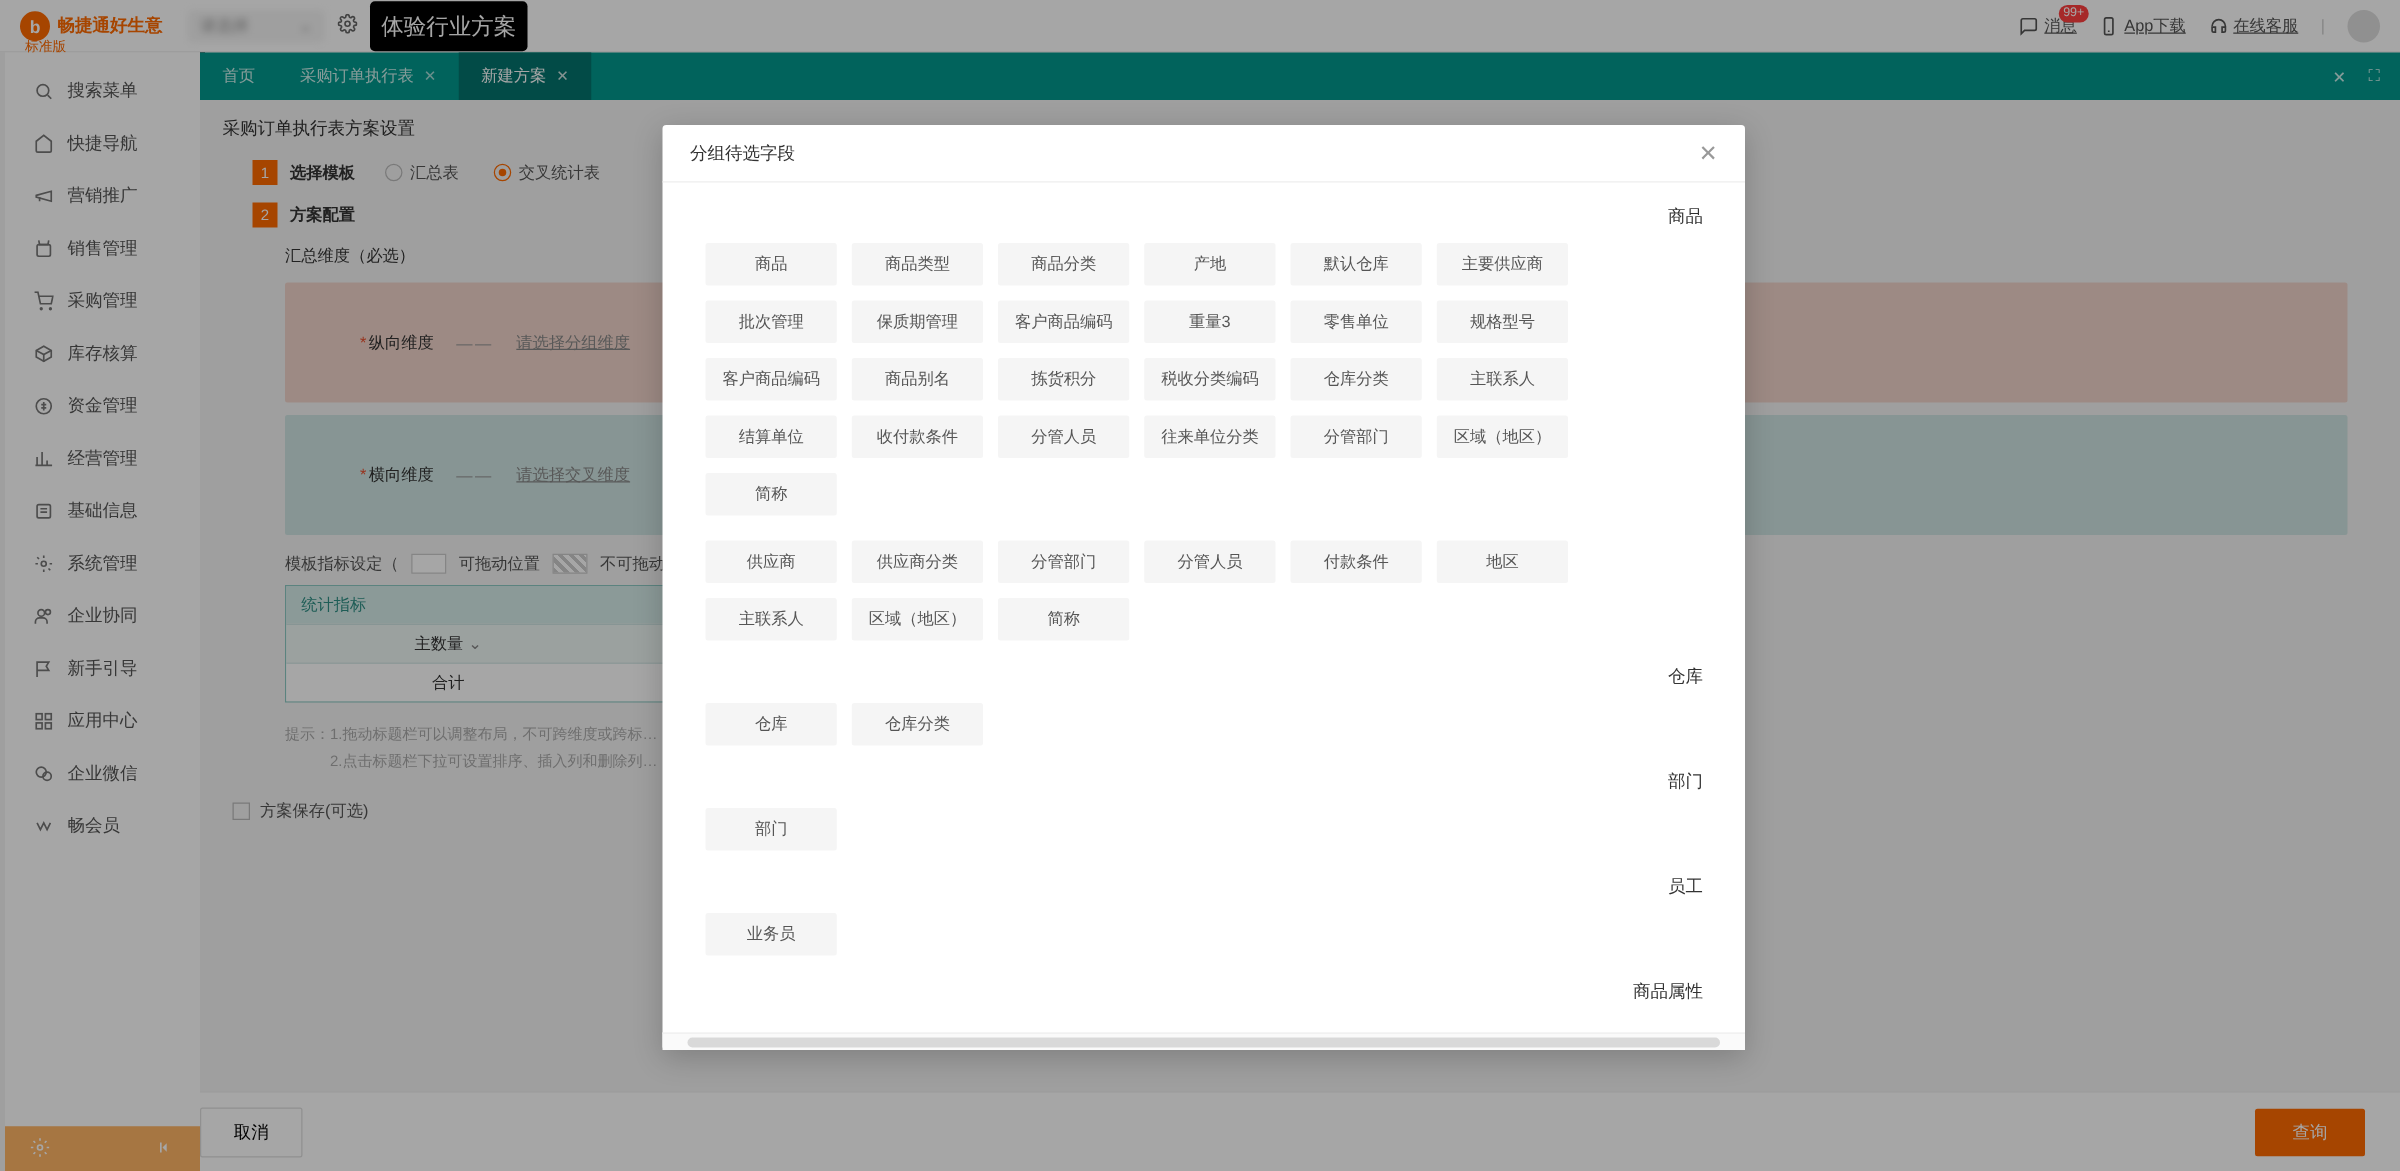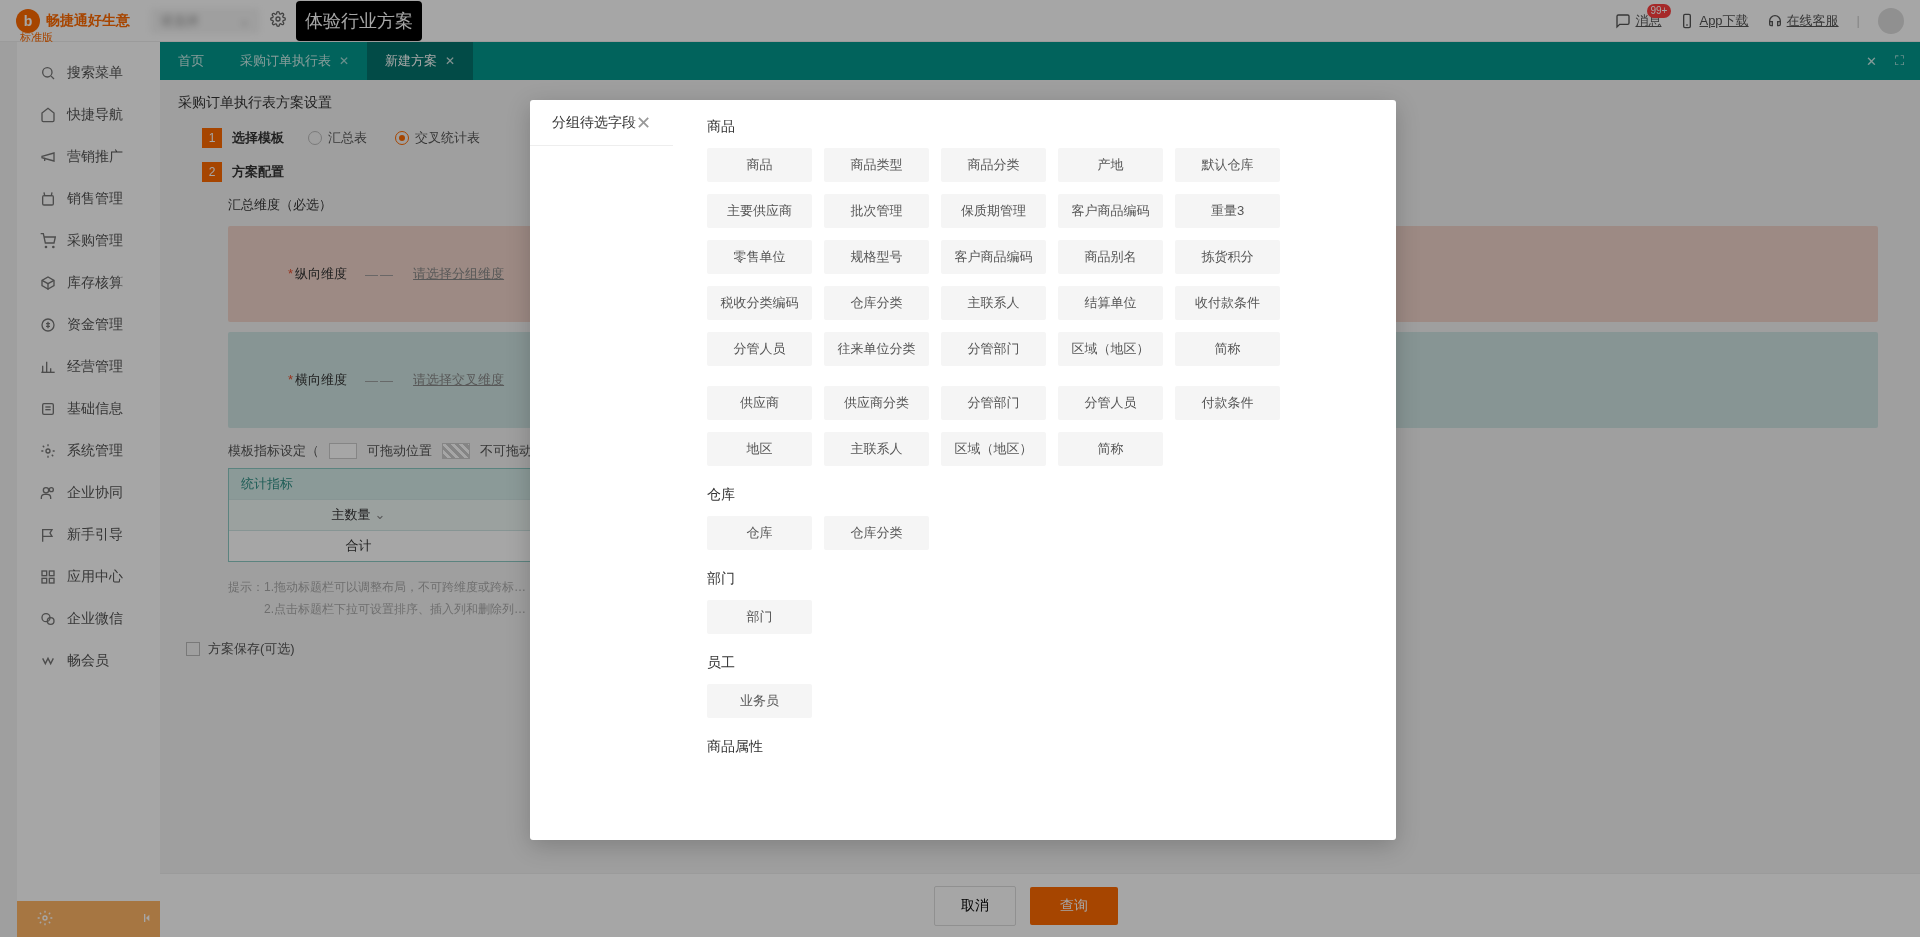--- a/index.html
+++ b/index.html
@@ -14,21 +14,21 @@
   .org-select { background: #f4f4f4; border-radius: 4px; padding: 4px 10px; display: flex; align-items: center; gap: 40px; color: #999; filter: blur(3px); }
   .org-select .chev { color: #999; }
   .gear { margin: 0 10px; color: #666; cursor: pointer; }
   .try-btn { background: #000000; color: #fff; border: none; padding: 8px 9px; border-radius: 4px; cursor: pointer; font-size: 18px; }
   .top-right { margin-left: auto; display: flex; align-items: center; gap: 18px; color: #555; font-size: 13px; }
   .top-right .pill { position: relative; display: flex; align-items: center; gap: 4px; cursor: pointer; text-decoration: underline; }
   .top-right .badge { position: absolute; top: -8px; right: -10px; background: #ff4040; color: #fff; font-size: 10px; border-radius: 8px; padding: 0 4px; line-height: 14px; }
   .avatar { width: 26px; height: 26px; background: #ddd; border-radius: 50%; }
 
   
-  .sidebar { position: absolute; left: 17px; top: 42px; bottom: 0; width: 160px; background: #fff; border-right: 1px solid #000000; padding-top: 10px; display: flex; flex-direction: column; }
+  .sidebar { position: absolute; left: 4px; top: 42px; bottom: 0; width: 160px; background: #fff; border-right: 4px solid #000000; padding-top: 10px; display: flex; flex-direction: column; }
   .side-item { display: flex; align-items: center; gap: 10px; padding: 12px 22px; color: #555; cursor: pointer; font-size: 14px; }
   .side-item .ico { width: 18px; height: 18px; display: inline-flex; align-items: center; justify-content: center; color: #777; }
   .sidebar-footer { margin-top: auto; height: 36px; background: #ffb566; display: flex; align-items: center; justify-content: space-between; padding: 0 20px; color: #fff; }
 
   
   .tabs { position: absolute; left: 160px; right: 0; top: 42px; height: 38px; background: #03998e; display: flex; align-items: stretch; color: #cdefeb; font-size: 13px; }
   .tab { padding: 18px 18px; display: flex; align-items: center; gap: 8px; cursor: pointer; }
   .tab.active { background: #04746d; color: #fff; }
   .tab .x { font-size: 12px; opacity: .8; }
   .tab-right { margin-left: auto; display: flex; align-items: center; gap: 10px; padding-right: 12px; color: #cdefeb; }
@@ -64,27 +64,27 @@
   .mini-table .cell { flex: 1; border-top: 1px solid #cfe5e3; padding: 6px 0; text-align: center; background: #eef7f5; }
   .mini-table .cell .chev { color: #888; margin-left: 4px; }
   .mini-table .row.white .cell { background: #fff; }
 
   .hints { margin: 10px 24px 0 50px; color: #aaa; font-size: 12px; line-height: 22px; }
 
   .save-line { margin: 20px 8px; display: flex; align-items: center; gap: 8px; color: #555; }
   .chk { width: 14px; height: 14px; border: 1px solid #bbb; }
 
   
-  .footer-bar { position: absolute; left: 160px; right: 0; bottom: 0; height: 64px; background: #fff; border-top: 1px solid #eee; display: flex; align-items: center; justify-content: center; gap: 14px; padding-right: 28px; }
+  .footer-bar { position: absolute; left: 160px; right: 0; bottom: 0; height: 64px; background: #fff; border-top: 1px solid #eee; display: flex; align-items: center; justify-content: space-between; gap: 14px; padding-right: 28px; }
   .btn-plain { background: #fff; border: 1px solid #ddd; padding: 10px 26px; border-radius: 2px; cursor: pointer; font-size: 14px; }
   .btn-primary { background: #ff6a00; color: #fff; border: none; padding: 10px 30px; border-radius: 2px; cursor: pointer; font-size: 14px; }
 
   
   .overlay { position: absolute; inset: 0; background: rgba(0,0,0,0.35); }
-  .modal { position: absolute; left: 530px; top: 100px; width: 866px; height: 740px; background: #fff; border-radius: 3px; box-shadow: 0 6px 24px rgba(0,0,0,.2); display: flex; flex-direction: row; }
+  .modal { position: absolute; left: 530px; top: 100px; width: 866px; height: 740px; background: #fff; border-radius: 3px; box-shadow: 0 6px 24px rgba(0,0,0,.2); display: flex; flex-direction: column; text-align: right; }
   .modal-head { height: 46px; display: flex; align-items: center; justify-content: space-between; padding: 0 22px; border-bottom: 1px solid #eee; }
   .modal-head .ttl { font-size: 14px; color: #333; }
   .modal-head .close { font-size: 18px; color: #999; cursor: pointer; }
   .modal-body { flex: 1; overflow-y: auto; padding: 18px 34px 10px 34px; position: relative; }
   .field-group { margin-bottom: 20px; }
   .group-title { font-size: 14px; color: #333; margin-bottom: 12px; }
   .chip-row { display: flex; flex-wrap: wrap; gap: 12px; }
   .field-chip { width: 105px; height: 34px; background: #f5f5f5; border-radius: 2px; display: flex; align-items: center; justify-content: center; font-size: 13px; color: #555; cursor: pointer; }
   .modal-hscroll { height: 14px; border-top: 1px solid #eee; background: #fafafa; position: relative; }
   .modal-hscroll .thumb { position: absolute; left: 20px; right: 20px; top: 3px; height: 8px; background: #d9d9d9; border-radius: 4px; }

